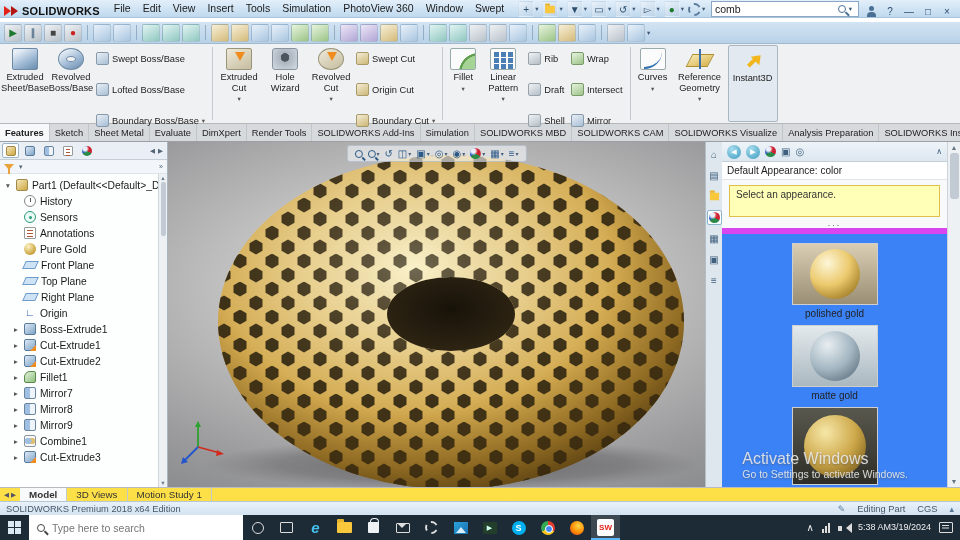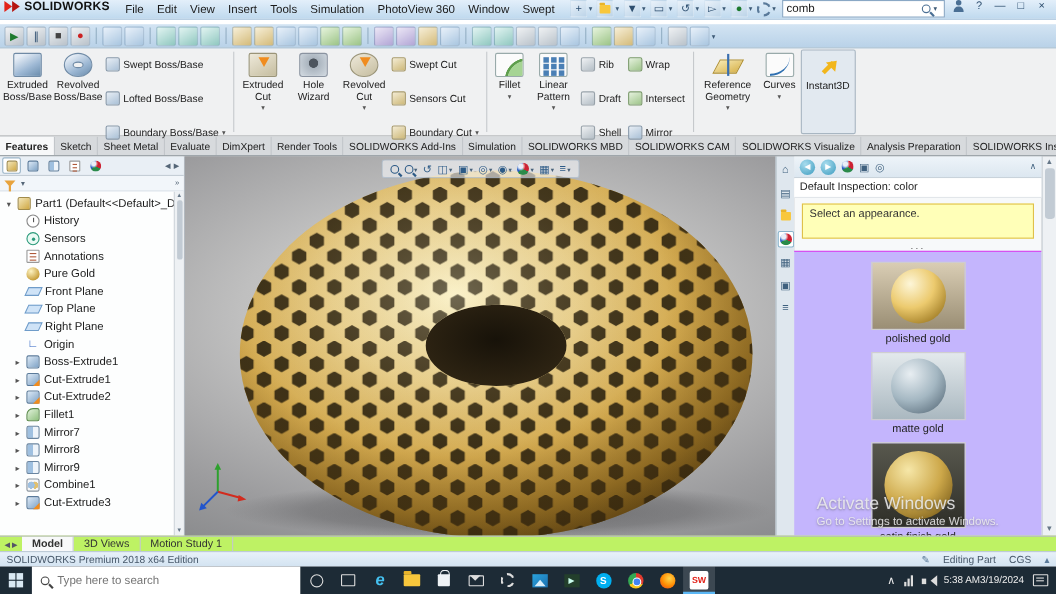--- a/index.html
+++ b/index.html
@@ -1,21 +1,21 @@
 <!DOCTYPE html>
 <html><head>
 <meta charset="utf-8">
 <style>
 *{margin:0;padding:0;box-sizing:border-box}
 html,body{width:960px;height:540px;overflow:hidden}
 body{font-family:"Liberation Sans",sans-serif;background:#fff;position:relative;font-size:11px;color:#1a1a1a}
 #app{position:absolute;inset:0;width:960px;height:540px;overflow:hidden}
 
 
-.titlebar{position:absolute;left:0;top:0;width:100%;height:18px;background:linear-gradient(#e3effa,#bfd9ee);display:flex;align-items:flex-start;z-index:30;border-bottom:1px solid #a8c4dd}
+.titlebar{position:absolute;left:0;top:0;width:100%;height:18px;background:linear-gradient(#e3effa,#bfd9ee);display:flex;align-items:flex-end;z-index:30;border-bottom:1px solid #a8c4dd}
 .brand{display:flex;align-items:center;gap:3px;padding:0 8px 0 4px}
 .logo-tri{width:15px;height:12px;position:relative}
 .logo-tri::before{content:"";position:absolute;left:0;top:1px;border-left:7px solid #e2231a;border-top:5px solid transparent;border-bottom:5px solid transparent}
 .logo-tri::after{content:"";position:absolute;left:7px;top:1px;border-left:7px solid #b51510;border-top:5px solid transparent;border-bottom:5px solid transparent}
 .brand-text{font-weight:bold;font-size:11px;letter-spacing:.2px;color:#111}
 .menus{display:flex;font-size:10.5px}
 .menu{padding:3px 6px;cursor:default}
 .qat{display:flex;align-items:center;margin-left:8px;gap:1px}
 .qicon{width:16px;height:16px;border-radius:2px;border:1px solid transparent;display:flex;align-items:center;justify-content:center;font-size:10px;color:#2c4d6e;background:linear-gradient(150deg,#eaf2fa,#bcd4e8)}
 .qdd{font-size:6.5px;color:#3d5a76;margin-right:3px}
@@ -133,56 +133,56 @@
 .strip-ic.active{background:#fff;border-color:#8ab4cc}
 
 .taskpane{position:absolute;left:722px;top:0;width:225px;height:100%;background:#f7f9fa;display:flex;flex-direction:column;z-index:6}
 .tp-head{height:20px;display:flex;align-items:center;gap:5px;padding:0 5px;background:linear-gradient(#eef4f9,#dce7f0);border-bottom:1px solid #c5cfd8;flex:none}
 .circ{width:14px;height:14px;border-radius:50%;background:radial-gradient(circle at 35% 30%,#a8dcee,#3d9cbf);color:#fff;font-size:7px;display:flex;align-items:center;justify-content:center}
 .tp-hic{font-size:10px;color:#3f607e}
 .tp-up{margin-left:auto;font-size:8px;color:#3f607e}
 .tp-title{font-size:10px;padding:3px 5px;color:#222;background:#fff;border-bottom:1px solid #e2e6ea;flex:none}
 .tp-tip{margin:5px 7px 2px;background:#ffffb8;border:1px solid #dfc04a;font-size:10px;color:#333;padding:3px 6px 16px;flex:none}
 .tp-more{text-align:center;font-size:9px;color:#555;letter-spacing:2px;flex:none;line-height:9px}
-.tp-body{flex:1;background:#c4b5fd;overflow:hidden;padding-top:3px;border-top:1px solid #d946ef}
+.tp-body{flex:1;background:#3b82f6;overflow:hidden;padding-top:3px;border-top:6px solid #d946ef}
 .thumb-block{margin:6px auto 0;width:120px;text-align:center}
 .thumb{width:86px;height:62px;margin:0 auto;display:flex;align-items:center;justify-content:center;border:1px solid #cfcfcf}
 .thumb.t1{background:linear-gradient(#d9cdb4,#9a8e74)}
 .thumb.t2{background:linear-gradient(#e3e9ec,#aab8c0)}
 .thumb.t3{background:linear-gradient(#58584e,#2e2e28);height:78px}
 .sphere{width:50px;height:50px;border-radius:50%}
 .sp1{background:radial-gradient(circle at 35% 28%,#fdf6d8,#ecca6e 45%,#a8842c 80%,#6b5112)}
 .sp2{background:radial-gradient(circle at 35% 28%,#e8eef2,#a4b7c2 50%,#5f7280 88%)}
 .sp3{width:62px;height:62px;background:radial-gradient(circle at 35% 28%,#f6e7a8,#cda84a 50%,#7a5d1a 88%)}
 .cap{font-size:10px;color:#222;margin-top:3px}
 
 .right-scroll{position:absolute;right:0;top:0;width:13px;height:100%;background:#eef1f4;border-left:1px solid #cdd3d9;display:flex;flex-direction:column;align-items:center;font-size:7px;color:#678;padding:2px 0;z-index:7}
 .rs-thumb{width:9px;height:46px;background:#c2cbd4;border-radius:3px;margin-top:2px}
 .rs-sp{flex:1}
 .watermark{position:absolute;right:52px;top:308px;z-index:9;pointer-events:none;color:rgba(240,240,240,.85);text-shadow:0 1px 2px rgba(80,80,80,.55)}
 .watermark .w1{font-size:16px;line-height:18px}
 .watermark .w2{font-size:10.5px}
 
 
-.bottom-tabs{position:absolute;left:0;top:487px;width:100%;height:14px;background:#bef264;border-top:1px solid #b8bcc0;display:flex;align-items:stretch;font-size:9.8px;color:#333;z-index:20}
+.bottom-tabs{position:absolute;left:0;top:487px;width:100%;height:14px;background:#fde047;border-top:1px solid #b8bcc0;display:flex;align-items:stretch;font-size:9.8px;color:#333;z-index:20}
 .bt-arrows{display:flex;gap:2px;padding:0 4px;font-size:6.5px;color:#556;align-items:center}
 .btab{padding:0 9px;display:flex;align-items:center;border-right:1px solid #c4c8cc}
 .btab.active{background:#f8f9fa;font-weight:bold}
 
 
 .statusbar{position:absolute;left:0;top:501px;width:100%;height:14px;background:linear-gradient(#e8f1f9,#d3e3f1);border-top:1px solid #b6c6d4;display:flex;align-items:center;font-size:9.3px;color:#47586a;padding:0 6px;z-index:20}
 .sb-right{margin-left:auto;display:flex;align-items:center;gap:12px}
 .sb-ic{font-size:9px;color:#5a7a9a}
 
 
 .taskbar{position:absolute;left:0;top:515px;width:100%;height:25px;background:#1d2b36;display:flex;align-items:stretch;color:#eee;z-index:40}
 .start{width:38px;display:flex;align-items:center;justify-content:center}
 .winlogo{width:13px;height:13px;display:grid;grid-template-columns:6px 6px;grid-template-rows:6px 6px;gap:1px}
 .winlogo span{background:#d9e8f3}
-.tb-search{width:244px;background:#fff;display:flex;align-items:center;gap:7px;padding:0 8px;color:#5f6a72}
+.tb-search{width:214px;background:#fff;display:flex;align-items:center;gap:7px;padding:0 8px;color:#5f6a72}
 .tb-search .magd{border-color:#444}
 .tb-search .magd::after{background:#444}
 .tb-search input{border:none;outline:none;flex:1;min-width:0;font-size:10.5px;font-family:inherit;color:#333;background:transparent}
 .tb-icons{display:flex;align-items:stretch}
 .tbi{width:29px;display:flex;align-items:center;justify-content:center;font-size:12px;position:relative}
 .tbi.active{background:rgba(255,255,255,.14);box-shadow:inset 0 -2px 0 #5bb7f5}
 .cortana{width:12px;height:12px;border:1.5px solid #ddd;border-radius:50%}
 .taskview{width:13px;height:11px;border:1.5px solid #ddd;border-radius:1px}
 .edge-e{color:#45c1f0;font-weight:bold;font-size:15px;font-style:italic}
 .folder{width:15px;height:11px;background:#f8c73c;border-radius:1px;position:relative}
@@ -302,21 +302,21 @@
     <span class="t2i g-blue"></span>
     <span class="t2sep"></span>
     <span class="t2i g-gray"></span>
     <span class="t2i g-blue"></span>
     <span class="qdd">▾</span>
   </div>
 
   <div class="ribbon">
     <div class="rb-big">
       <span class="ri ri-boss"></span>
-      <span>Extruded Boss/Base</span>
+      <span>Extruded Sheet/Base</span>
     </div>
     <div class="rb-big">
       <span class="ri ri-rev"></span>
       <span>Revolved Boss/Base</span>
     </div>
     <div class="rb-stack">
       <div class="rb-small">
           <span class="rs"></span>
           <span>Swept Boss/Base</span>
         </div>
@@ -345,21 +345,21 @@
       <span>Revolved Cut</span>
       <span class="rb-dd">▾</span>
     </div>
     <div class="rb-stack">
       <div class="rb-small">
           <span class="rs gold"></span>
           <span>Swept Cut</span>
         </div>
       <div class="rb-small">
           <span class="rs gold"></span>
-          <span>Sensors Cut</span>
+          <span>Origin Cut</span>
         </div>
       <div class="rb-small">
           <span class="rs gold"></span>
           <span>Boundary Cut</span>
           <span class="rb-dd">▾</span>
         </div>
     </div>
     <div class="rb-div"></div>
     <div class="rb-big" style="width:34px">
       <span class="ri ri-fillet"></span>
@@ -393,28 +393,28 @@
       <div class="rb-small">
           <span class="rs green"></span>
           <span>Intersect</span>
         </div>
       <div class="rb-small">
           <span class="rs"></span>
           <span>Mirror</span>
         </div>
     </div>
     <div class="rb-div"></div>
+    <div class="rb-big" style="width:38px">
+      <span class="ri ri-curves"></span>
+      <span>Curves</span>
+      <span class="rb-dd">▾</span>
+    </div>
     <div class="rb-big" style="width:56px">
       <span class="ri ri-ref"></span>
       <span>Reference Geometry</span>
-      <span class="rb-dd">▾</span>
-    </div>
-    <div class="rb-big" style="width:38px">
-      <span class="ri ri-curves"></span>
-      <span>Curves</span>
       <span class="rb-dd">▾</span>
     </div>
     <div class="rb-big sel" style="width:50px">
       <span class="ri ri-i3d"></span>
       <span>Instant3D</span>
     </div>
   </div>
 
   <div class="tabrow">
     <span class="rtab active">Features</span>
@@ -675,21 +675,21 @@
 
     <div class="taskpane">
       <div class="tp-head">
         <span class="circ">◀</span>
         <span class="circ">▶</span>
         <span class="ball"></span>
         <span class="tp-hic">▣</span>
         <span class="tp-hic">◎</span>
         <span class="tp-up">∧</span>
       </div>
-      <div class="tp-title">Default Inspection: color</div>
+      <div class="tp-title">Default Appearance: color</div>
       <div class="tp-tip">Select an appearance.</div>
       <div class="tp-more">...</div>
       <div class="tp-body">
         <div class="thumb-block">
           <div class="thumb t1">
               <span class="sphere sp1"></span>
             </div>
           <div class="cap">polished gold</div>
         </div>
         <div class="thumb-block">

